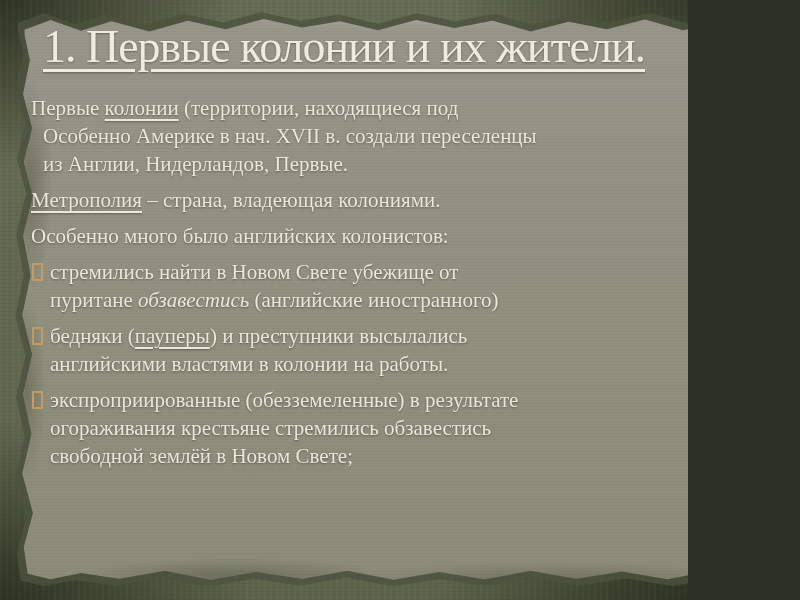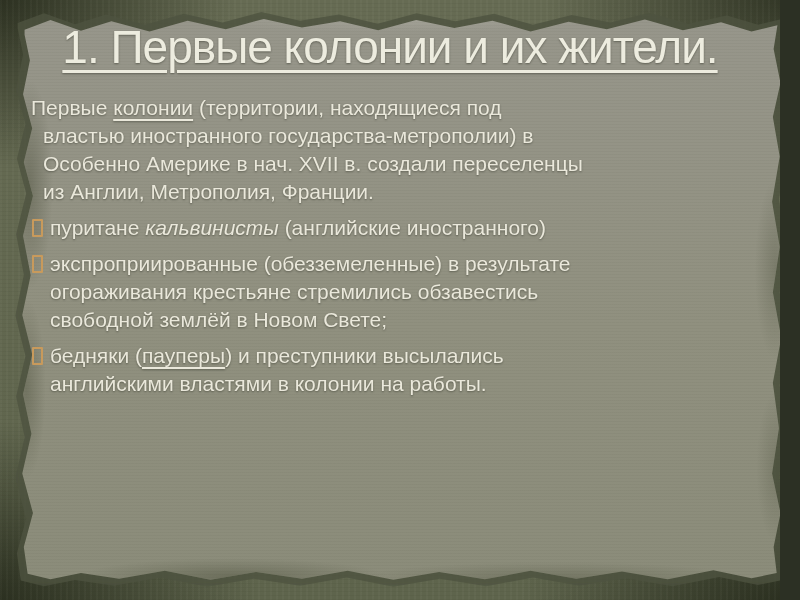--- a/index.html
+++ b/index.html
@@ -1,20 +1,20 @@
 <!DOCTYPE html>
 <html style="--ink: #eae8db; --title-ink: #edecdf; --bullet: #c89a5c;"><head>
 <meta charset="utf-8">
 <style>
   html,body{margin:0;padding:0;background:#2c3024;}
   .slide{
     position:relative;
-    width:780px;height:600px;
+    width:688px;height:600px;
     overflow:hidden;
-    font-family:Liberation Sans, sans-serif;
+    font-family:Liberation Serif, serif;
     background:
       radial-gradient(ellipse 420px 300px at -2% -2%, rgba(20,24,12,.75), rgba(20,24,12,0) 60%),
       radial-gradient(ellipse 420px 300px at 102% -2%, rgba(20,24,12,.65), rgba(20,24,12,0) 60%),
       radial-gradient(ellipse 460px 320px at -2% 102%, rgba(20,24,12,.7), rgba(20,24,12,0) 60%),
       radial-gradient(ellipse 460px 320px at 102% 102%, rgba(20,24,12,.7), rgba(20,24,12,0) 60%),
       radial-gradient(ellipse 900px 620px at 50% 45%, rgba(0,0,0,0) 55%, rgba(25,29,16,.4) 100%),
       linear-gradient(180deg,#666b53,#5e644c);
   }
   .tex{position:absolute;inset:0;pointer-events:none;
     background:
@@ -75,33 +75,39 @@
 <body>
 
 <div class="slide">
   <div class="tex"></div>
   <div class="paper-shadow torn"></div>
   <div class="paper torn"></div>
   <h1 class="title">1. Первые колонии и их жители.</h1>
   <div class="content" id="slide-body">
       <div class="item para">
         <div class="line"><span>Первые </span><span class="seg-u">колонии</span><span> (территории, находящиеся под</span></div>
-        <div class="line wrap"><span>властью иностранного государства-метрополии) в</span></div>
         <div class="line wrap"><span>Особенно Америке в нач. XVII в. создали переселенцы</span></div>
-        <div class="line wrap"><span>из Англии, Метрополия, Франции.</span></div>
+        <div class="line wrap"><span>из Англии, Нидерландов, Первые.</span></div>
+      </div>
+      <div class="item para">
+        <div class="line"><span class="seg-u">Метрополия</span><span> – страна, владеющая колониями.</span></div>
+      </div>
+      <div class="item para">
+        <div class="line"><span>Особенно много было английских колонистов:</span></div>
       </div>
       <div class="item bullet">
         <span class="glyph-bullet"></span>
-        <div class="line wrap"><span>пуритане </span><span class="seg-i">кальвинисты</span><span> (английские иностранного)</span></div>
+        <div class="line wrap"><span>стремились найти в Новом Свете убежище от</span></div>
+        <div class="line wrap"><span>пуритане </span><span class="seg-i">обзавестись</span><span> (английские иностранного)</span></div>
+      </div>
+      <div class="item bullet">
+        <span class="glyph-bullet"></span>
+        <div class="line"><span>бедняки (</span><span class="seg-u">пауперы</span><span>) и преступники высылались</span></div>
+        <div class="line wrap"><span>английскими властями в колонии на работы.</span></div>
       </div>
       <div class="item bullet">
         <span class="glyph-bullet"></span>
         <div class="line"><span>экспроприированные (обезземеленные) в результате</span></div>
         <div class="line wrap"><span>огораживания крестьяне стремились обзавестись</span></div>
         <div class="line wrap"><span>свободной землёй в Новом Свете;</span></div>
       </div>
-      <div class="item bullet">
-        <span class="glyph-bullet"></span>
-        <div class="line"><span>бедняки (</span><span class="seg-u">пауперы</span><span>) и преступники высылались</span></div>
-        <div class="line wrap"><span>английскими властями в колонии на работы.</span></div>
-      </div>
     </div>
 </div>
 
 </body></html>

